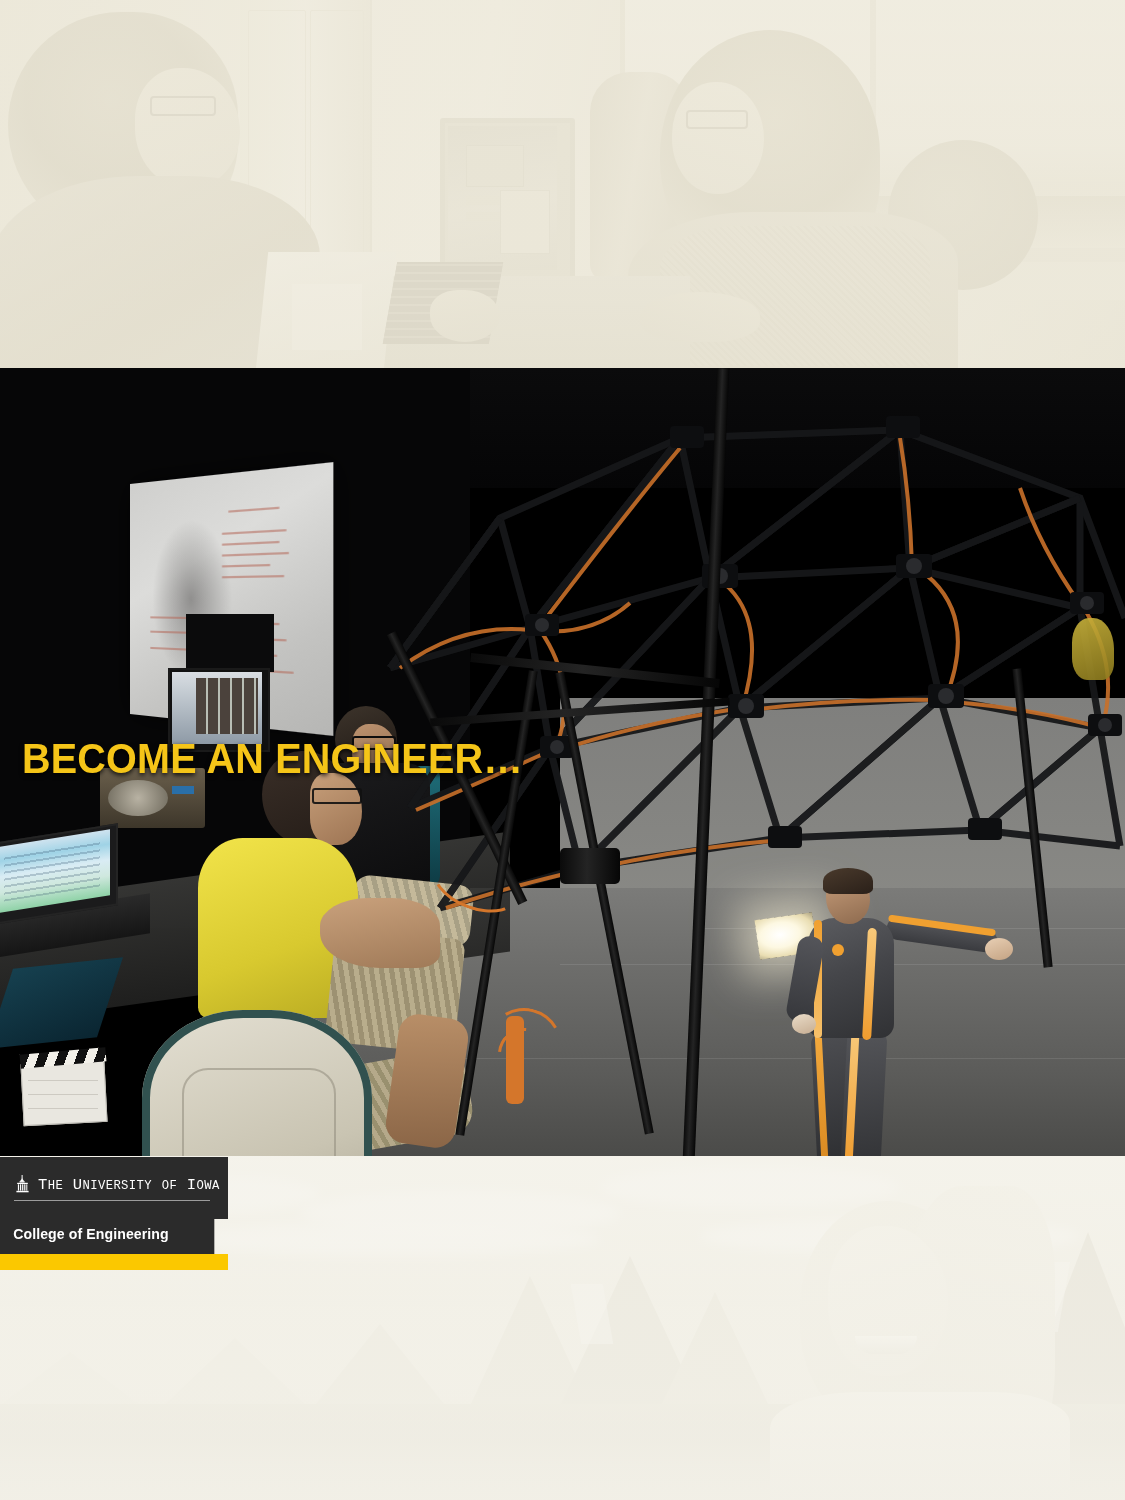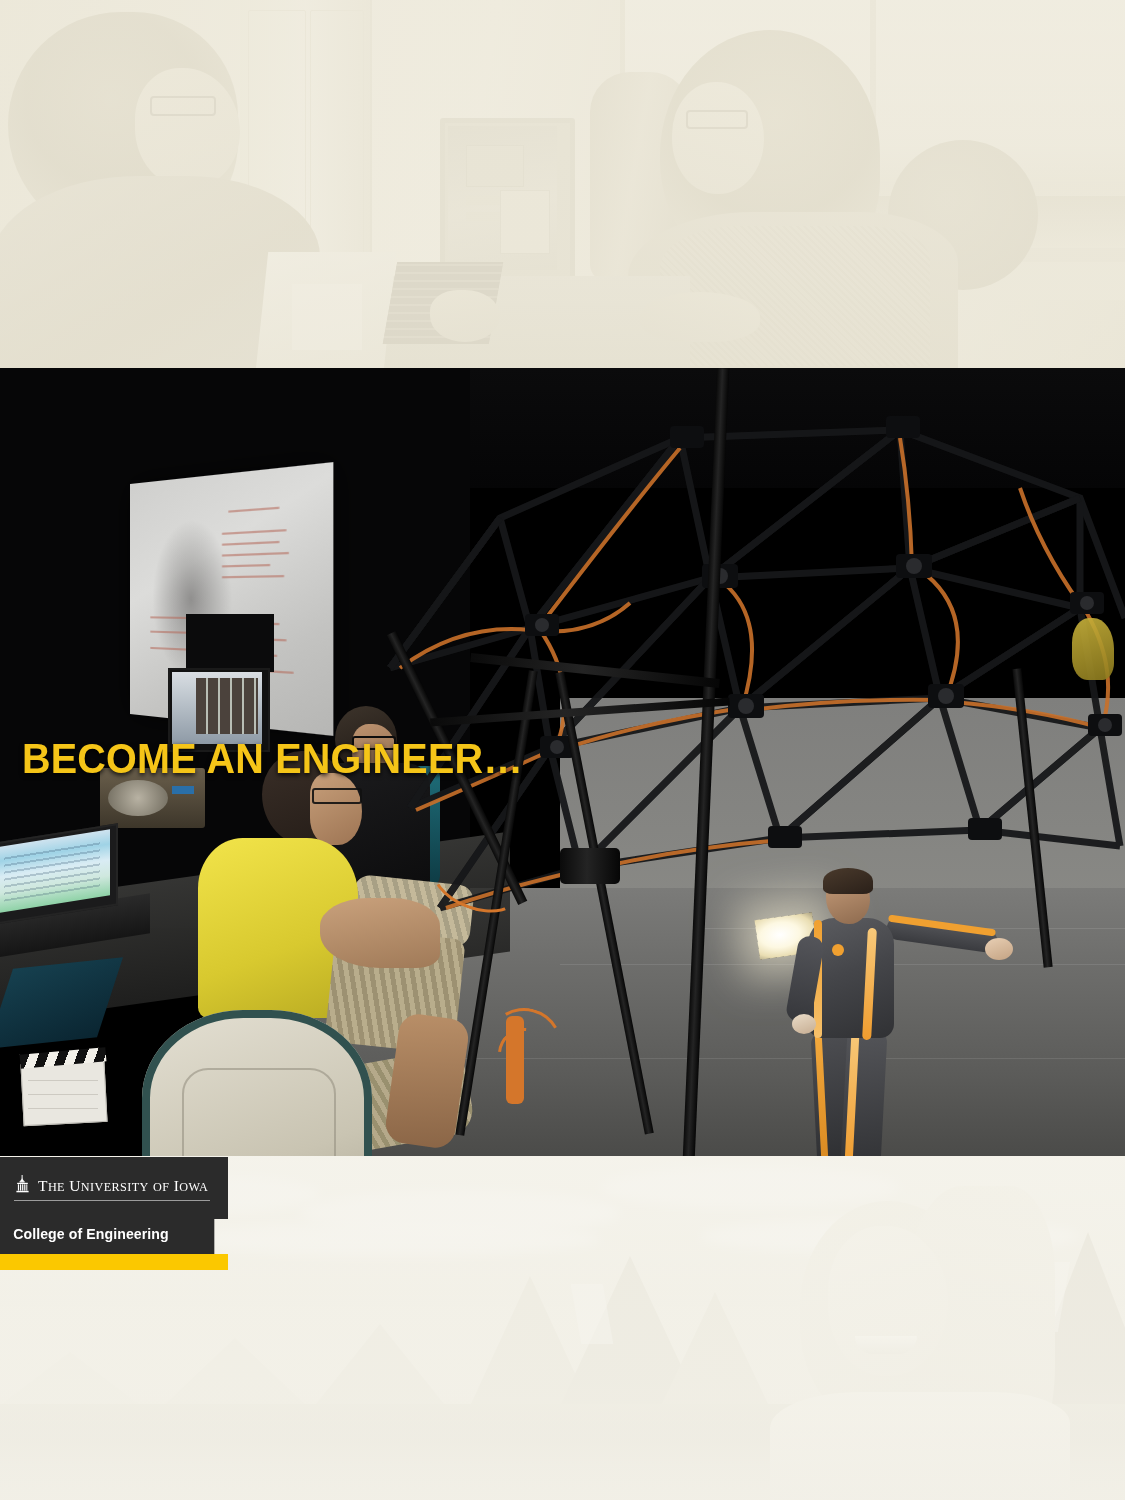--- a/index.html
+++ b/index.html
@@ -284,21 +284,21 @@
   .logo{
     position:absolute;left:0;top:1157px;width:228px;
     z-index:40;
   }
   .logo-dark{
     background:#2b2b2b;padding:18px 16px 14px 14px;height:62px;box-sizing:border-box;
   }
   .logo-row{display:flex;align-items:flex-end;gap:7px;}
   .logo-mark{width:17px;height:18px;flex:none;position:relative;}
   .logo-uni{
-    color:#fff;font-family:Liberation Serif, serif;
+    color:#fff;font-family:Liberation Mono, monospace;
     font-size:15.5px;line-height:1;letter-spacing:.4px;white-space:nowrap;
   }
   .logo-uni .sc{font-size:12.2px;}
   .logo-rule{height:1px;background:#9c9c9c;margin:7px 0 0 0;width:196px;}
   .logo-col{
     background:#2b2b2b;color:#fff;padding:6px 14px 12px 14px;
     font-family:"Liberation Sans",sans-serif;font-weight:700;font-size:15px;letter-spacing:.1px;
     transform:scaleX(.94);transform-origin:left center;
   }
   .logo-bar{height:16px;background:#fbc800;width:228px;}

